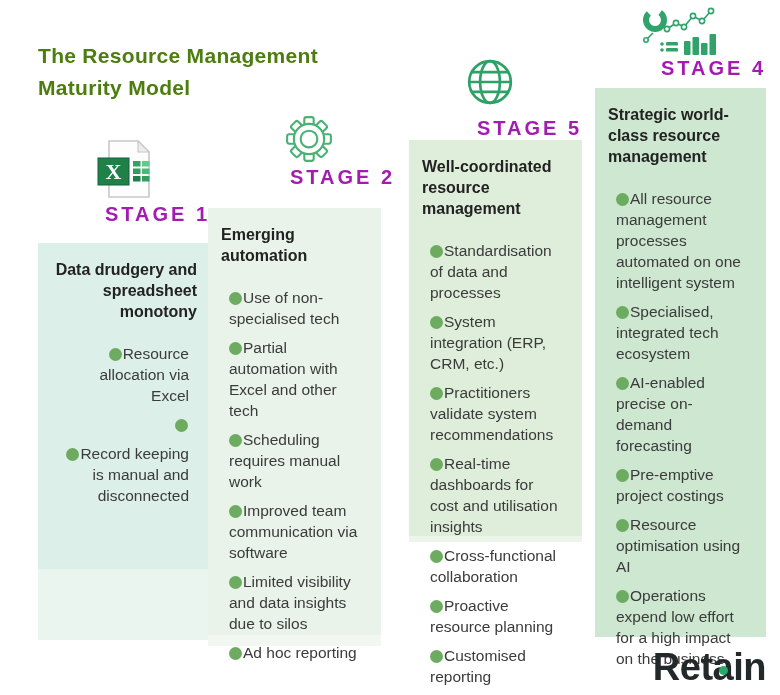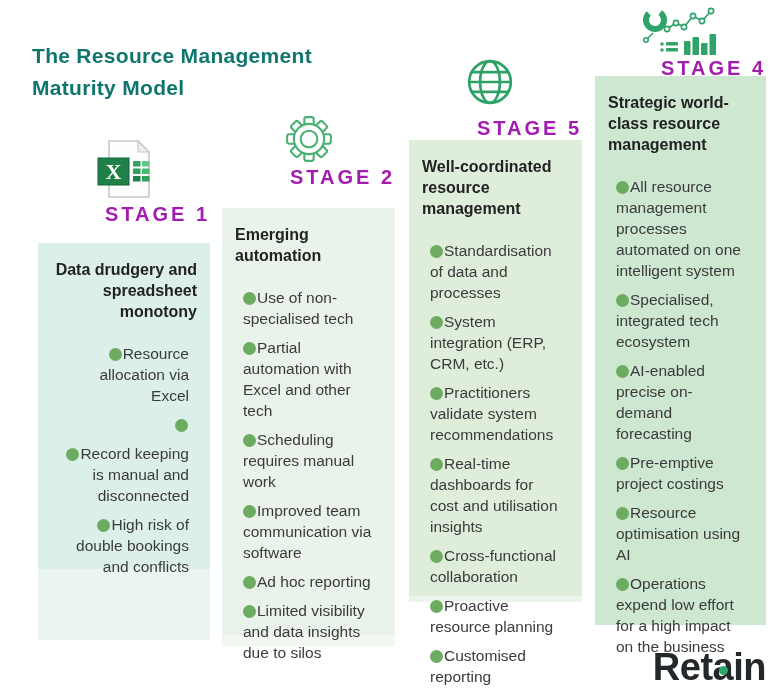--- a/index.html
+++ b/index.html
@@ -1,22 +1,22 @@
 <!DOCTYPE html>
 <html><head>
 <meta charset="utf-8">
 <style>
   html,body{margin:0;padding:0;background:#ffffff;}
   .canvas{
     position:relative;width:780px;height:695px;background:#ffffff;overflow:hidden;
     font-family:"Liberation Sans",sans-serif;color:#3b3b3b;
   }
   .title{
-    position:absolute;left:32px;top:40px;width:360px;
-    font-size:21px;font-weight:700;line-height:32px;color:#0f766e;letter-spacing:.3px;
+    position:absolute;left:38px;top:40px;width:360px;
+    font-size:21px;font-weight:700;line-height:32px;color:#4d7c0f;letter-spacing:.3px;
   }
   .stage-label{
     position:absolute;text-align:right;
     font-size:20px;font-weight:700;letter-spacing:3px;color:#a21caf;white-space:nowrap;
   }
   .icon-wrap{position:absolute;display:flex;align-items:center;justify-content:center;}
   .panel{
     position:absolute;box-sizing:border-box;padding:16px 13px;
     font-size:15.5px;line-height:21px;
   }
@@ -25,25 +25,25 @@
   }
   .panel ul{list-style:none;margin:0;padding:0;}
   .panel li{margin:8px;padding:0;}
   .dot{
     display:inline-block;width:13px;height:13px;border-radius:50%;
     background:#6dac60;margin-right:1px;vertical-align:-1.5px;
   }
   
   .p1{left:38px;top:243px;width:172px;height:397px;
       background:linear-gradient(#ddefe9 0,#ddefe9 82%,#eaf5f0 82%,#eaf5f0 100%);text-align:right;}
-  .p2{left:222px;top:208px;width:173px;height:438px;
+  .p2{left:208px;top:208px;width:173px;height:438px;
       background:linear-gradient(#e9f3e9 0,#e9f3e9 97.5%,#f2f8f1 97.5%);}
-  .p3{left:409px;top:140px;width:173px;height:462px;
+  .p3{left:409px;top:140px;width:173px;height:402px;
       background:linear-gradient(#dfeedb 0,#dfeedb 98.6%,#ecf5e9 98.6%);}
-  .p4{left:595px;top:76px;width:171px;height:549px;background:#cde7d0;}
+  .p4{left:595px;top:88px;width:171px;height:549px;background:#cde7d0;}
   .lbl1{left:38px;top:203px;width:172px;}
   .lbl2{left:222px;top:166px;width:173px;}
   .lbl3{left:409px;top:117px;width:173px;}
   .lbl4{left:595px;top:57px;width:171px;}
   .ic1{left:86px;top:138px;width:76px;height:62px;}
   .ic2{left:282px;top:114px;width:54px;height:50px;}
   .ic3{left:464px;top:56px;width:52px;height:52px;}
   .ic4{left:640px;top:6px;width:82px;height:50px;}
   .logo{
     position:absolute;right:14px;bottom:6px;
@@ -76,21 +76,20 @@
       <rect x="56" y="38" width="7.5" height="5.5" fill="#2f9e5f"></rect>
     </svg>
   </div>
   <div class="stage-label lbl1">STAGE 1</div>
   <div class="panel p1">
     <h3>Data drudgery and spreadsheet monotony</h3>
     <ul>
       <li><span class="dot"></span><span>Resource allocation via Excel</span></li>
       <li><span class="dot"></span></li>
       <li><span class="dot"></span><span>Record keeping is manual and disconnected</span></li>
-      <li><span class="dot"></span><span>High risk of double bookings and conflicts</span></li>
     </ul>
   </div>
 
   <div class="icon-wrap ic2">
     <svg width="54" height="50" viewBox="0 0 48 48">
       <g stroke="#48b173" fill="#ffffff" stroke-width="2">
         <g transform="rotate(0 24 24)">
             <rect x="19.5" y="3" width="9" height="42" rx="2"></rect>
           </g>
         <g transform="rotate(45 24 24)">
@@ -108,22 +107,22 @@
     </svg>
   </div>
   <div class="stage-label lbl2">STAGE 2</div>
   <div class="panel p2">
     <h3>Emerging automation</h3>
     <ul>
       <li><span class="dot"></span><span>Use of non-specialised tech</span></li>
       <li><span class="dot"></span><span>Partial automation with Excel and other tech</span></li>
       <li><span class="dot"></span><span>Scheduling requires manual work</span></li>
       <li><span class="dot"></span><span>Improved team communication via software</span></li>
+      <li><span class="dot"></span><span>Limited visibility and data insights due to silos</span></li>
       <li><span class="dot"></span><span>Ad hoc reporting</span></li>
-      <li><span class="dot"></span><span>Limited visibility and data insights due to silos</span></li>
     </ul>
   </div>
 
   <div class="icon-wrap ic3">
     <svg width="52" height="52" viewBox="0 0 50 50">
       <g stroke="#2ea167" fill="none" stroke-width="2.6">
         <circle cx="25" cy="25" r="20"></circle>
         <ellipse cx="25" cy="25" rx="9.5" ry="20"></ellipse>
         <line x1="5" y1="25" x2="45" y2="25"></line>
         <line x1="7.5" y1="15.5" x2="42.5" y2="15.5"></line>

